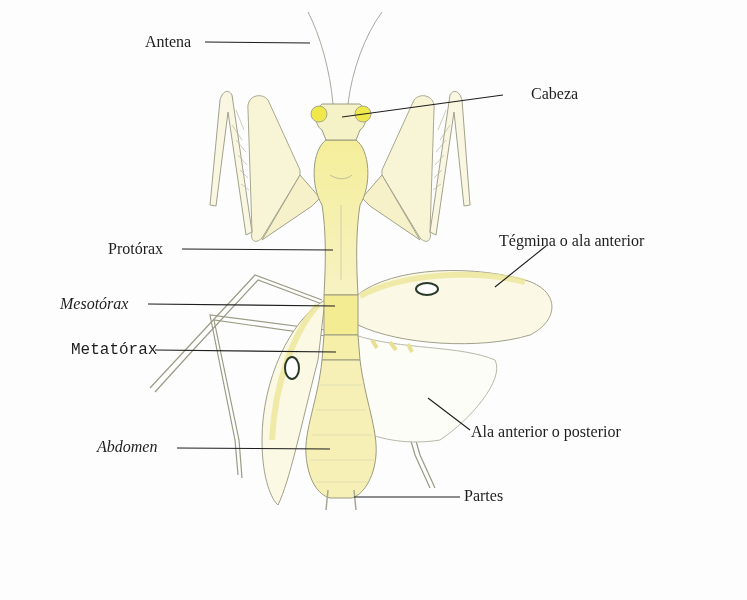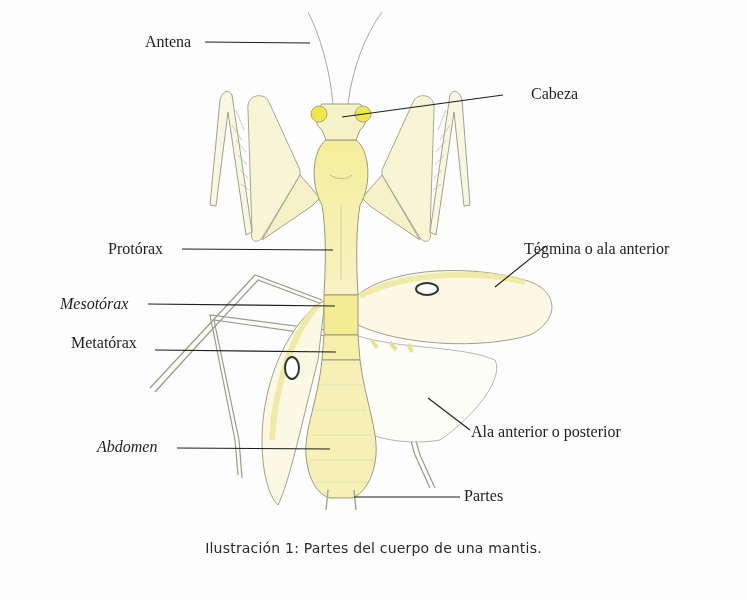--- a/index.html
+++ b/index.html
@@ -113,21 +113,20 @@
       <line x1="155" y1="350" x2="336" y2="352"></line>
       <line x1="428" y1="398" x2="470" y2="430"></line>
       <line x1="177" y1="448" x2="330" y2="449"></line>
       <line x1="354" y1="497" x2="460" y2="497"></line>
     </g>
   </svg>
 
   <div class="label" style="left:145px; top:33px;">Antena</div>
   <div class="label" style="left:531px; top:85px;text-align:center;">Cabeza</div>
   <div class="label" style="left:108px; top:240px;">Protórax</div>
-  <div class="label" style="left:499px; top:240px;margin-left:25px;">Tégmina o ala anterior</div>
+  <div class="label" style="left:499px; top:232px;">Tégmina o ala anterior</div>
   <div class="label" style="left:60px; top:295px;font-style:italic;">Mesotórax</div>
-  <div class="label" style="left:71px; top:334px;">Metatórax</div>
+  <div class="label" style="left:71px; top:341px;font-family:Liberation Mono, monospace;">Metatórax</div>
   <div class="label" style="left:471px; top:423px;">Ala anterior o posterior</div>
   <div class="label" style="left:97px; top:438px;font-style:italic;">Abdomen</div>
   <div class="label" style="left:464px; top:487px;">Partes</div>
 
-  <div class="caption">Ilustración 1: Partes del cuerpo de una mantis.</div>
 </div>
 
 </body></html>

